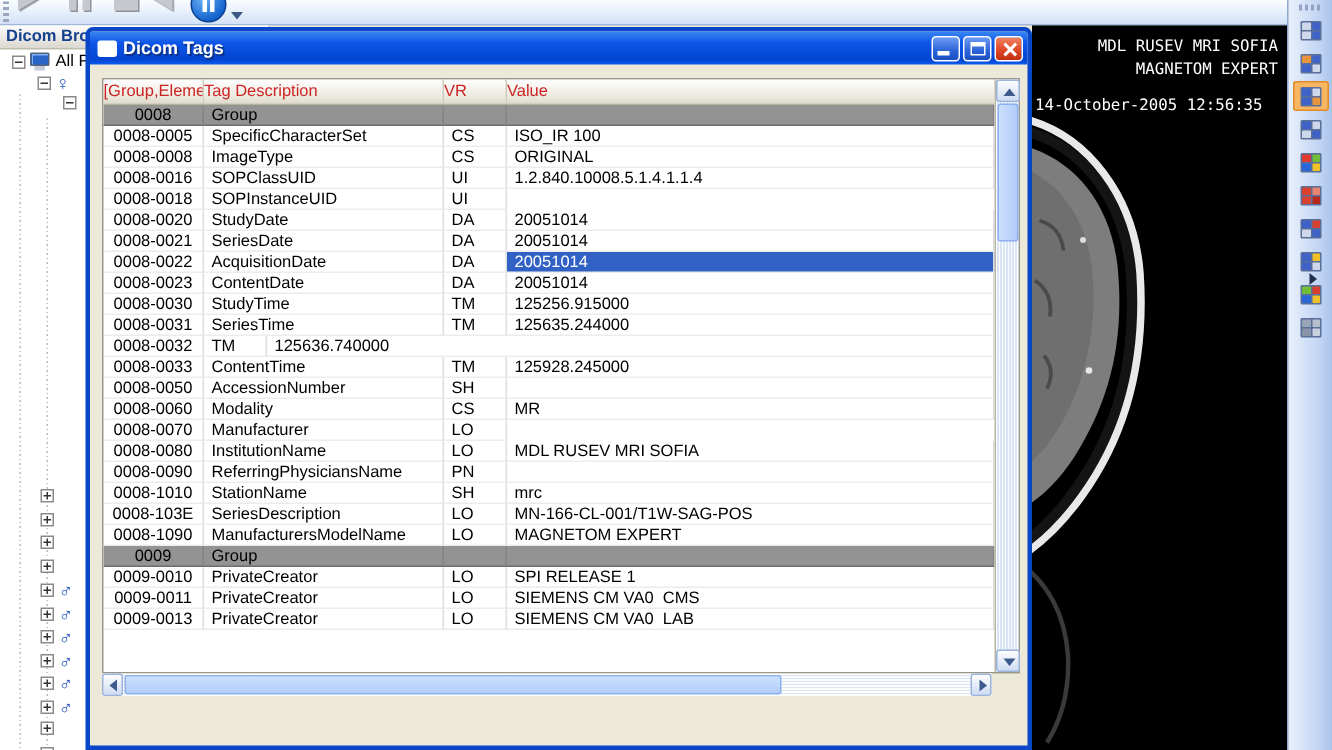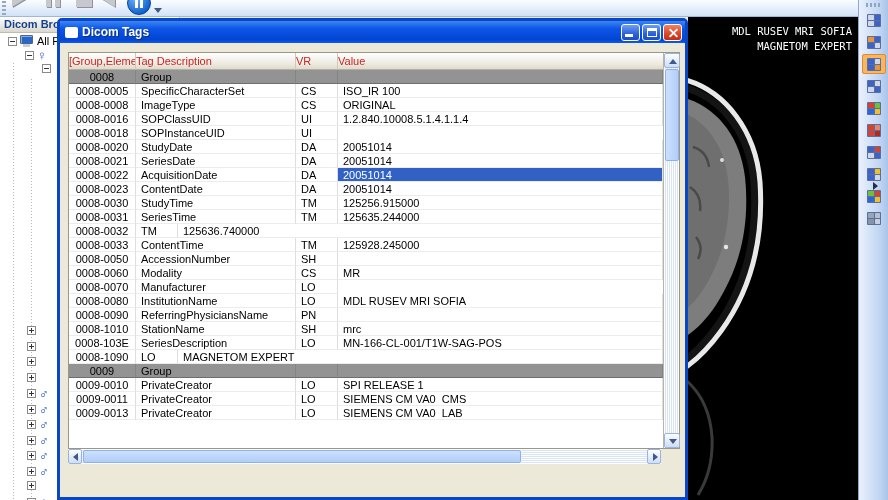--- a/index.html
+++ b/index.html
@@ -234,20 +234,21 @@
       <path d="M -6,95 C 20,105 36,130 40,162 C 44,200 36,238 18,268 C 10,281 2,290 -6,295 Z" fill="#6f6f6f"></path>
       <path d="M 5,130 q 14,4 16,20 M 2,170 q 12,8 10,24 M 8,220 q 8,10 2,22" stroke="#4a4a4a" stroke-width="2.5" fill="none"></path>
       <path d="M -6,70 C 35,80 62,118 66,165 C 70,222 58,268 30,308 C 18,325 5,338 -6,345" stroke="#141414" stroke-width="7" fill="none"></path>
       <path d="M -6,62 C 38,73 68,115 72,165 C 76,225 62,274 33,314 C 20,332 6,345 -6,353" stroke="#e9e9e9" stroke-width="5" fill="none"></path>
       <path d="M -6,360 C 10,372 22,392 24,420 C 25,442 20,462 10,478" stroke="#3a3a3a" stroke-width="3" fill="none"></path>
       <circle cx="38" cy="230" r="2.2" fill="#e8e8e8"></circle>
       <circle cx="34" cy="143" r="2" fill="#dcdcdc"></circle>
     </svg>
     <div class="ovl r" style="top:8px">MDL RUSEV MRI SOFIA</div>
     <div class="ovl r" style="top:23px">MAGNETOM EXPERT</div>
+    <div class="ovl" style="left:2px;top:47px">14-October-2005 12:56:35</div>
   </div>
 
   <div class="right-toolbar">
     <div class="rt-handle"></div>
     <div class="rt-icons">
         <div class="rt-btn">
           <div class="glyph">
             <div style="background: rgb(207, 216, 234);"></div>
             <div style="background: rgb(63, 98, 200);"></div>
             <div style="background: rgb(207, 216, 234);"></div>
@@ -469,20 +470,21 @@
               <div class="cell c-val">mrc</div>
             </div>
             <div class="row">
               <div class="cell c-ge">0008-103E</div>
               <div class="cell c-desc">SeriesDescription</div>
               <div class="cell c-vr">LO</div>
               <div class="cell c-val">MN-166-CL-001/T1W-SAG-POS</div>
             </div>
             <div class="row">
               <div class="cell c-ge">0008-1090</div>
+              <div class="cell c-desc">ManufacturersModelName</div>
               <div class="cell c-vr">LO</div>
               <div class="cell c-val">MAGNETOM EXPERT</div>
             </div>
             <div class="row group">
               <div class="cell c-ge">0009</div>
               <div class="cell c-desc">Group</div>
               <div class="cell c-vr"></div>
               <div class="cell c-val"></div>
             </div>
             <div class="row">

